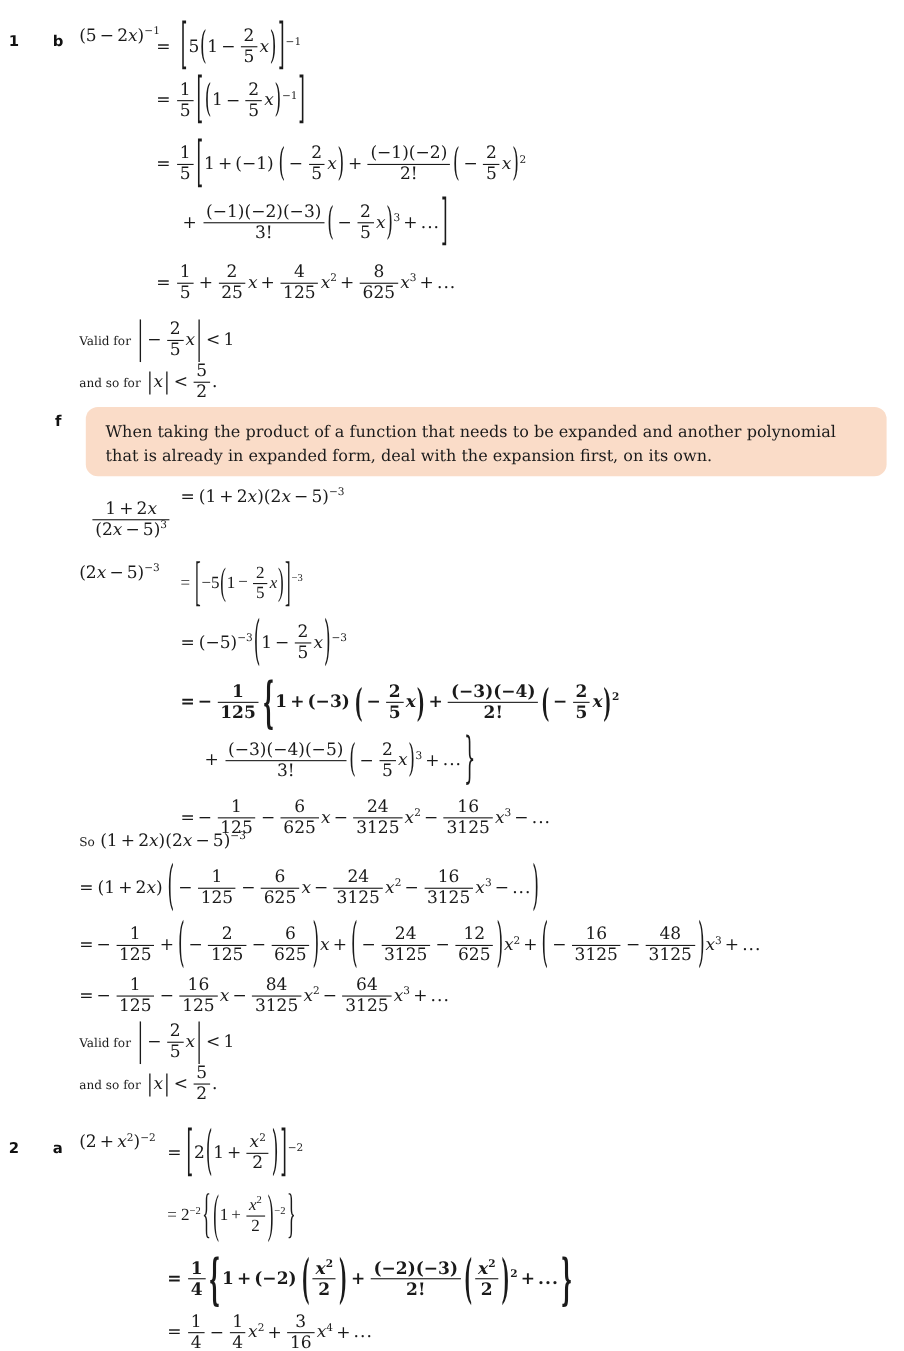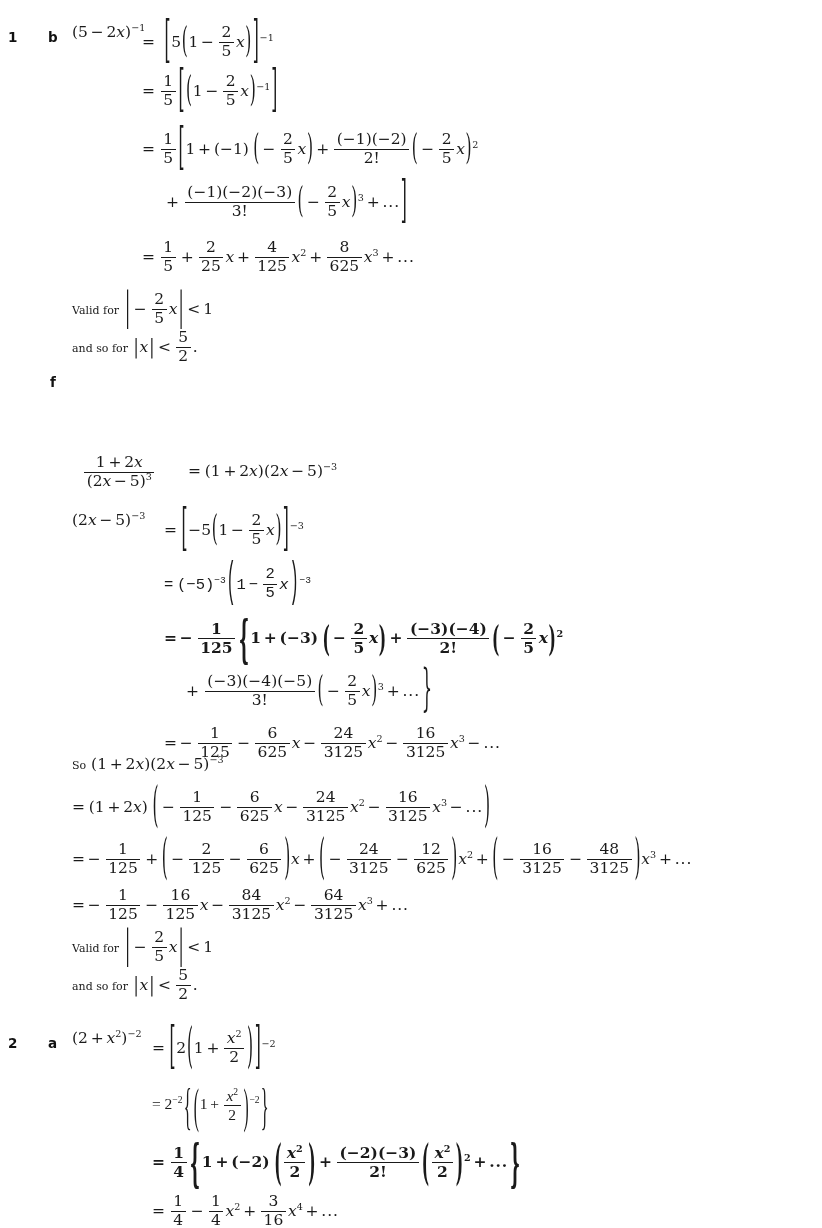--- a/index.html
+++ b/index.html
@@ -97,37 +97,40 @@
 
   <div class="row math" style="left:72px; top:330px;">
     <span class="txt">and so for</span>
     <span class="bar-1">|</span><span class="mi">x</span><span class="bar-1">|</span><span class="op">&lt;</span><span class="frac"><span class="num">5</span><span class="den">2</span></span>.
   </div>
 
   <div class="row" style="left:50px; top:372px;">
     <span class="qlet">f</span>
   </div>
 
+  <div class="hintbox" style="left:78px; top:370px; width:728px; height:63px;">
+    <div class="hinttext">When taking the product of a function that needs to be expanded and another polynomial that is already in expanded form, deal with the expansion first, on its own.</div>
+  </div>
 
   <div class="row math" style="left:82px; top:455px;">
     <span class="frac"><span class="num">1<span class="op">+</span>2<span class="mi">x</span></span><span class="den">(2<span class="mi">x</span><span class="op">−</span>5)<sup class="ex">3</sup></span></span>
   </div>
 
-  <div class="row math" style="left:164px; top:464px;margin-left:24px;">
+  <div class="row math" style="left:164px; top:444px;">
     =<span class="opn"></span>(1<span class="op">+</span>2<span class="mi">x</span>)(2<span class="mi">x</span><span class="op">−</span>5)<sup class="ex">−3</sup>
   </div>
 
   <div class="row math" style="left:72px; top:513px;">
     (2<span class="mi">x</span><span class="op">−</span>5)<sup class="ex">−3</sup>
   </div>
-  <div class="row math" style="left:164px; top:513px;">
+  <div class="row math" style="left:164px; top:513px;font-family:Liberation Serif, serif;">
     =<span class="opn"></span><span class="brack-2">[</span>−5<span class="paren-1">(</span>1<span class="op">−</span><span class="frac"><span class="num">2</span><span class="den">5</span></span><span class="mi">x</span><span class="paren-1">)</span><span class="brack-2">]</span><sup class="ex">−3</sup>
   </div>
 
-  <div class="row math" style="left:164px; top:567px;font-family:Liberation Mono, monospace;">
+  <div class="row math" style="left:164px; top:567px;">
     =<span class="opn"></span>(−5)<sup class="ex">−3</sup><span class="paren-2">(</span>1<span class="op">−</span><span class="frac"><span class="num">2</span><span class="den">5</span></span><span class="mi">x</span><span class="paren-2">)</span><sup class="ex">−3</sup>
   </div>
 
   <div class="row math" style="left:164px; top:621px;font-weight:bold;">
     =<span class="op">−</span><span class="frac"><span class="num">1</span><span class="den">125</span></span><span class="brace-3">{</span>1<span class="op">+</span>(−3)<span class="opn"></span><span class="paren-1">(</span><span class="op">−</span><span class="frac"><span class="num">2</span><span class="den">5</span></span><span class="mi">x</span><span class="paren-1">)</span><span class="op">+</span><span class="frac"><span class="num">(−3)(−4)</span><span class="den">2!</span></span><span class="paren-1">(</span><span class="op">−</span><span class="frac"><span class="num">2</span><span class="den">5</span></span><span class="mi">x</span><span class="paren-1">)</span><sup class="ex">2</sup>
   </div>
 
   <div class="row math" style="left:186px; top:674px;">
     +<span class="opn"></span><span class="frac"><span class="num">(−3)(−4)(−5)</span><span class="den">3!</span></span><span class="paren-1">(</span><span class="op">−</span><span class="frac"><span class="num">2</span><span class="den">5</span></span><span class="mi">x</span><span class="paren-1">)</span><sup class="ex">3</sup><span class="op">+</span><span class="ellip">...</span><span class="brace-3">}</span>
   </div>

